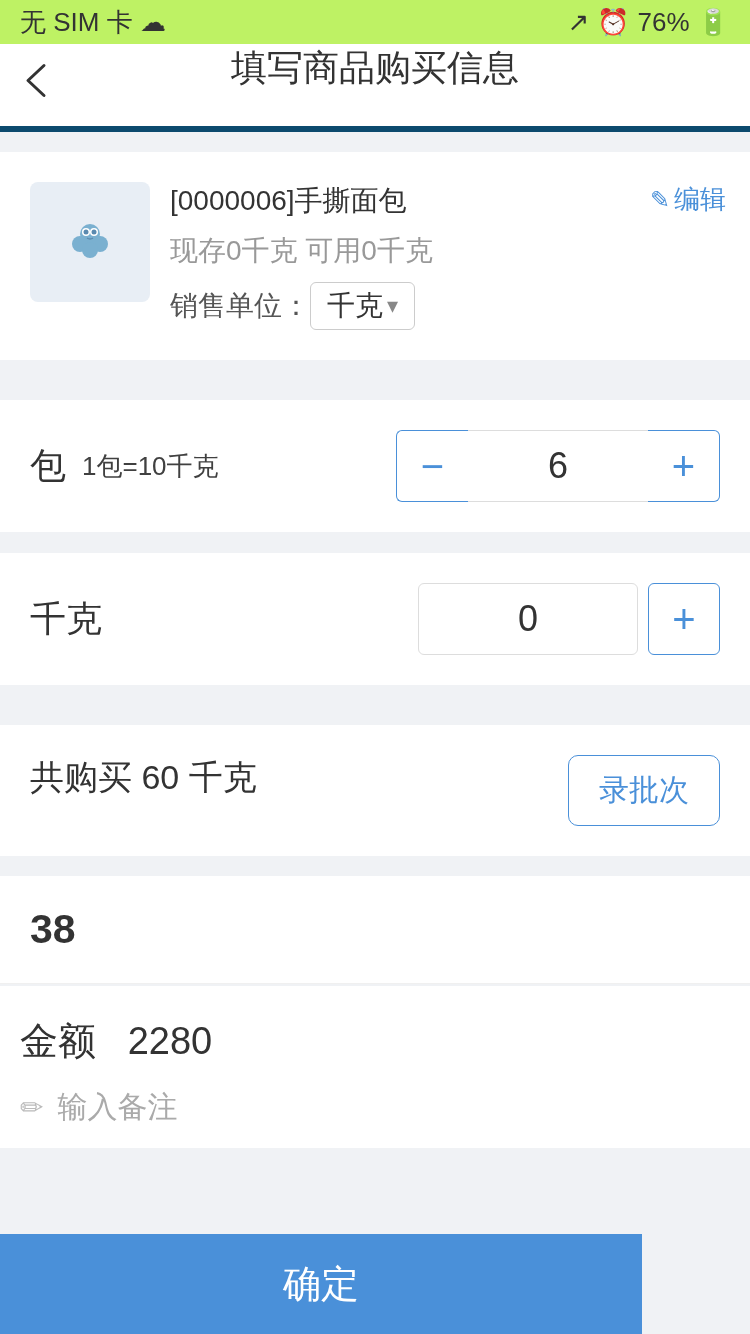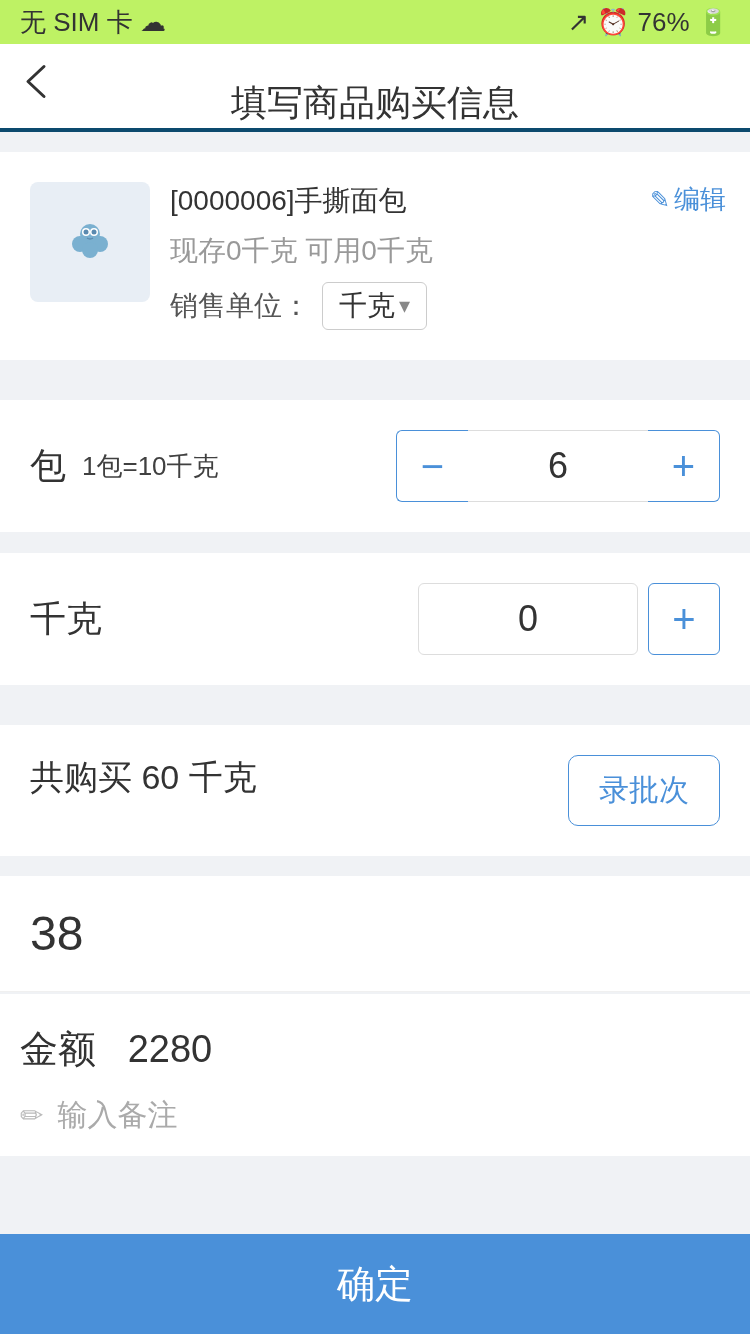--- a/index.html
+++ b/index.html
@@ -28,24 +28,24 @@
     .status-left { display: flex; align-items: center; gap: 8px; }
     .status-center { font-size: 30px; font-weight: 500; }
     .status-right { display: flex; align-items: center; gap: 8px; font-size: 26px; }
 
     
     .nav-bar {
       width: 750px;
       height: 88px;
       background: #fff;
       display: flex;
-      align-items: flex-end;
+      align-items: flex-start;
       justify-content: center;
       position: relative;
-      border-bottom: 4px solid #0c4a6e;
+      border-bottom: 6px solid #0c4a6e;
     }
     .nav-back {
       position: absolute;
       left: 24px;
       top: 50%;
       transform: translateY(-50%);
       font-size: 38px;
       color: #333;
       cursor: pointer;
     }
@@ -85,21 +85,20 @@
     .product-stock {
       font-size: 28px;
       color: #999;
       margin-bottom: 12px;
     }
     .product-unit {
       font-size: 28px;
       color: #555;
       display: flex;
       align-items: center;
-      gap: 12px;
     }
     .unit-select {
       border: 1px solid #ccc;
       border-radius: 6px;
       padding: 4px 16px;
       font-size: 28px;
       color: #333;
       background: #fff;
       display: flex;
       align-items: center;
@@ -230,23 +229,23 @@
       font-size: 28px;
       padding: 8px 20px;
       border-radius: 6px;
       background: #fff;
       display: flex;
       align-items: center;
       gap: 6px;
       cursor: pointer;
     }
     .price-value {
-      font-size: 48px;
-      color: #333;
-      font-weight: 400;
+      font-size: 41px;
+      color: #333;
+      font-weight: 700;
     }
 
     
     .amount-section {
       background: #fff;
       margin-top: 2px;
       padding: 30px 30px 20px 20px;
     }
     .amount-row {
       font-size: 38px;
@@ -260,21 +259,21 @@
       gap: 14px;
       color: #aaa;
       font-size: 30px;
     }
 
     
     .spacer { flex: 1; background: #f0f2f5; min-height: 300px; }
 
     
     .confirm-btn {
-      width: 750px;
+      width: 642px;
       height: 100px;
       background: #4a90d9;
       color: #fff;
       font-size: 38px;
       display: flex;
       align-items: center;
       justify-content: center;
       cursor: pointer;
       position: fixed;
       bottom: 0;

